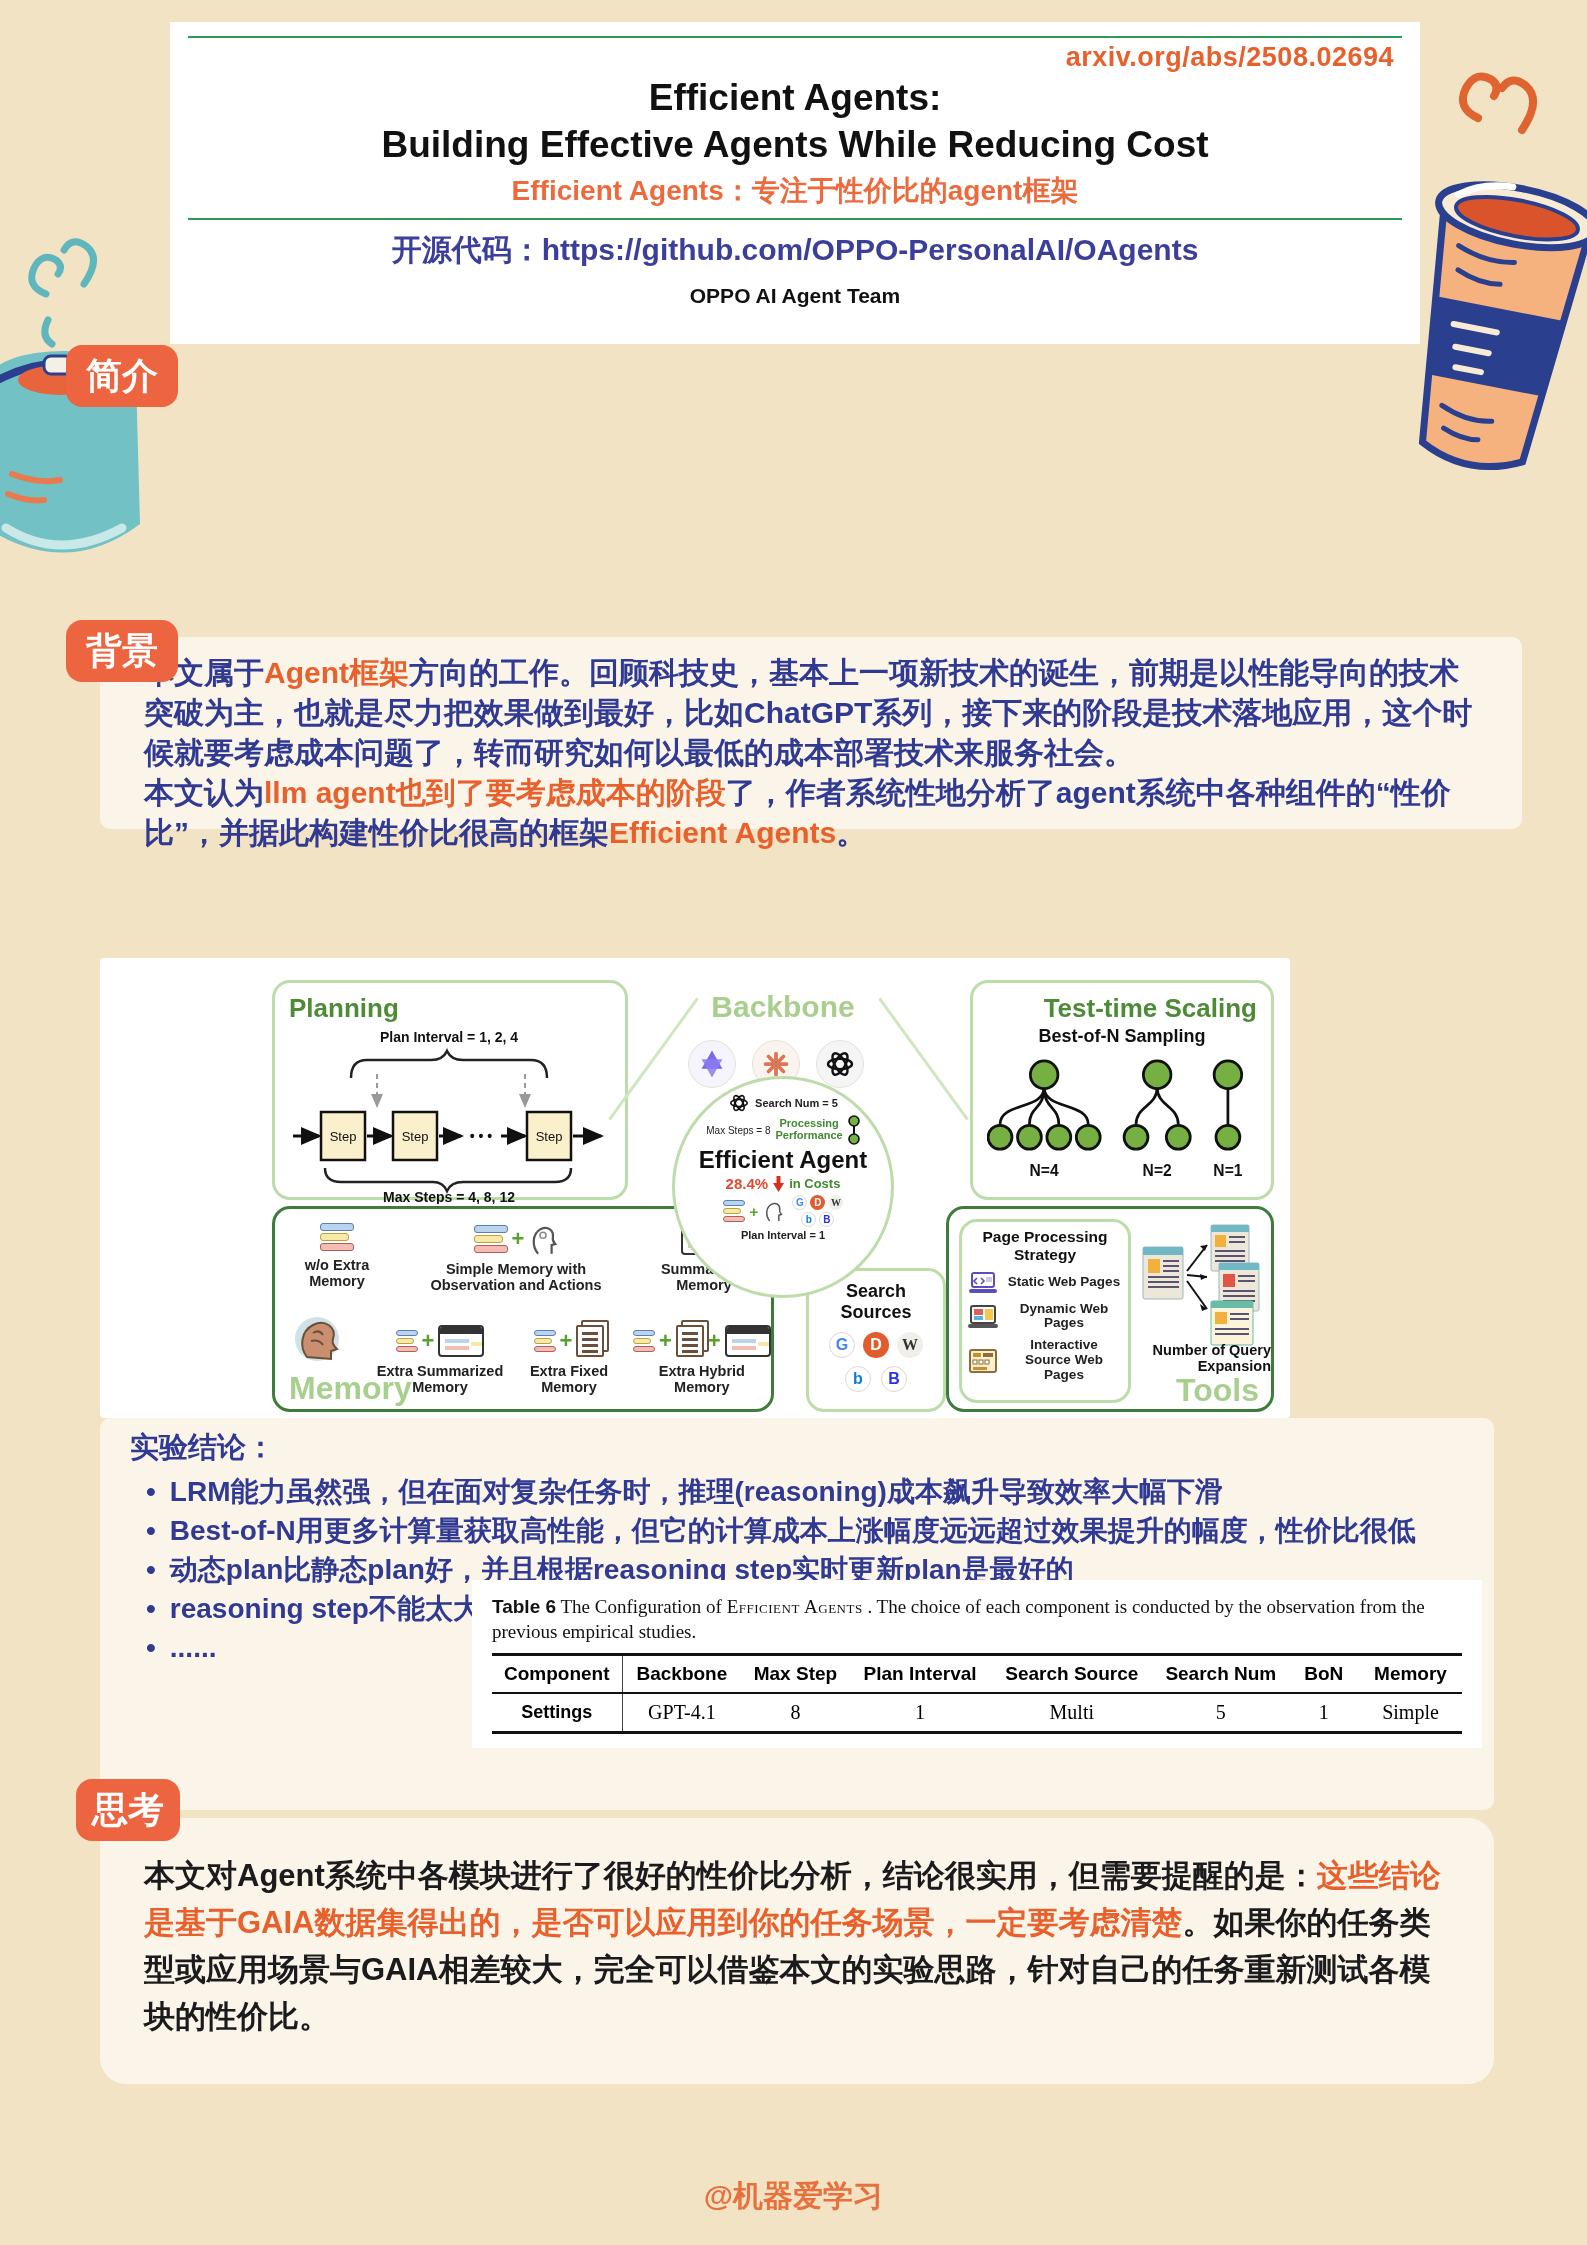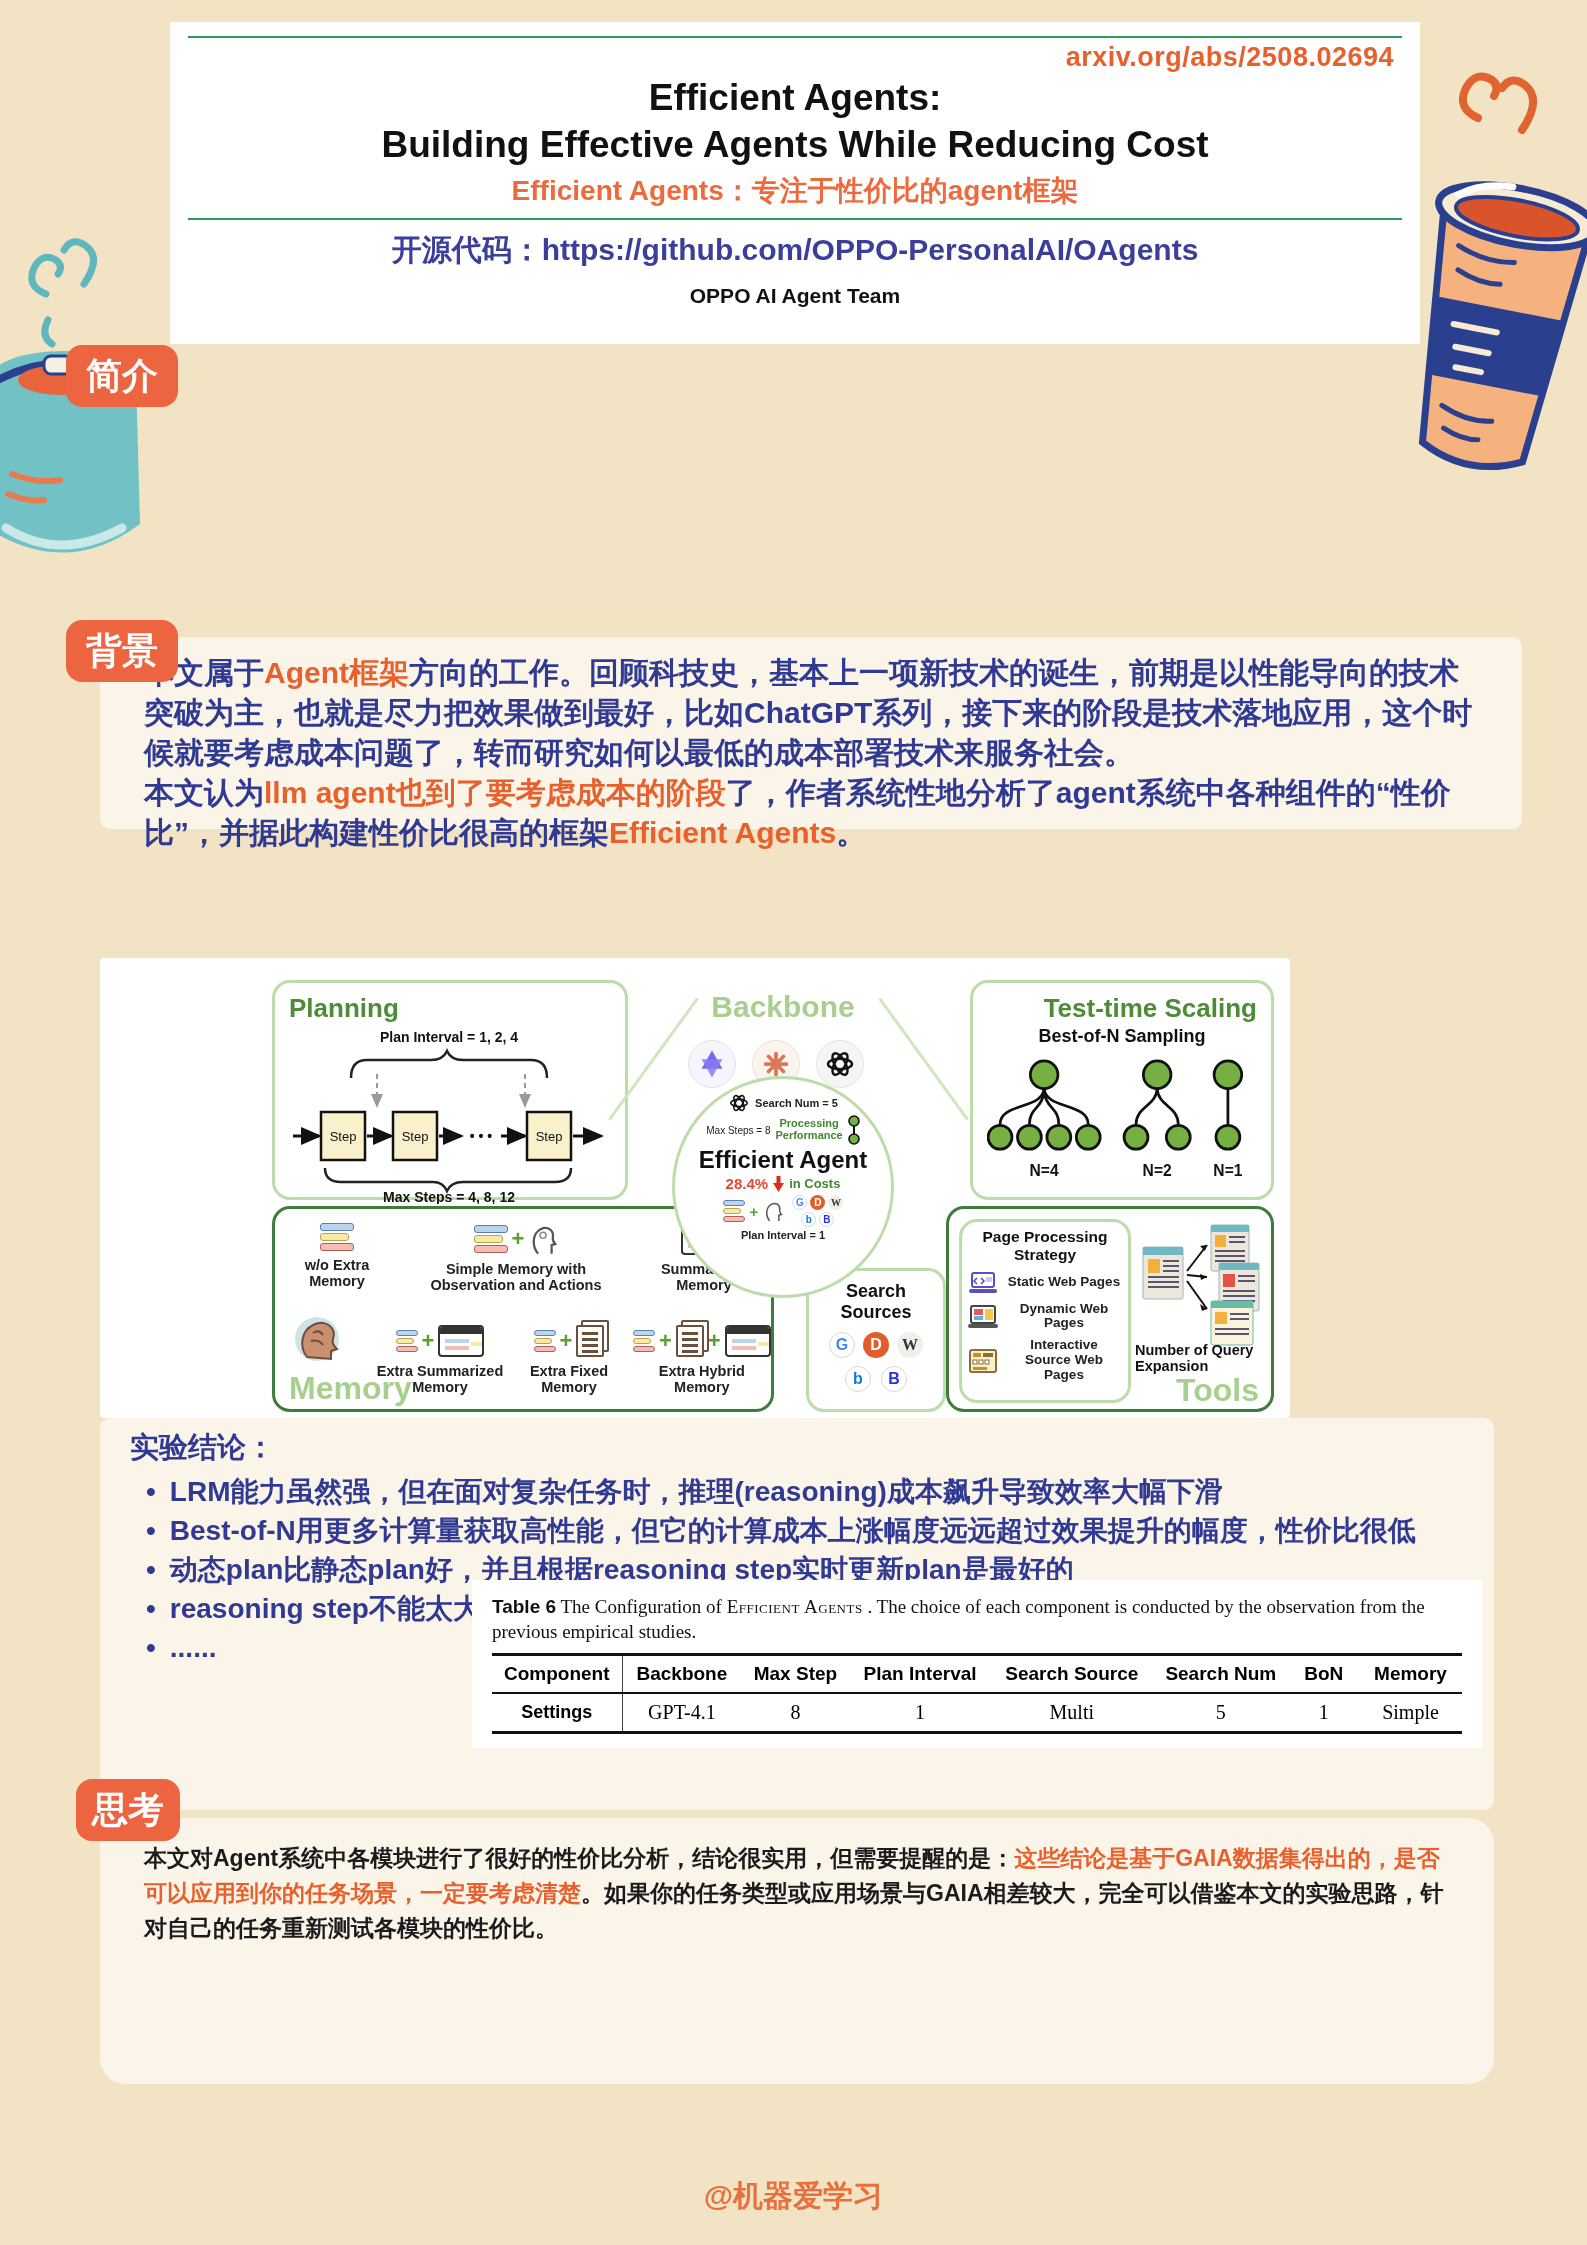--- a/index.html
+++ b/index.html
@@ -80,21 +80,21 @@
   .tcap{font-family:"Liberation Serif",serif;font-size:19px;line-height:25px;color:#111}
   .tcap b{font-family:"Liberation Sans",sans-serif;font-weight:800}
   .smallcaps{font-variant:small-caps;letter-spacing:.5px}
   table.t6{width:100%;border-collapse:collapse;margin-top:9px;border-top:3px solid #111;border-bottom:3px solid #111}
   table.t6 th{font-size:19px;font-weight:800;padding:7px 4px;border-bottom:2px solid #111;text-align:center}
   table.t6 td{font-family:"Liberation Serif",serif;font-size:20px;padding:7px 4px;text-align:center}
   table.t6 .vline{border-right:1.5px solid #444}
   table.t6 td.lbl{font-family:"Liberation Sans",sans-serif;font-weight:800;font-size:18px}
   .memnote{position:absolute;left:0;right:0;bottom:12px;text-align:center;font-size:26px;font-weight:600;color:#3A3F9D}
 
-  .thoughts-text{padding:23px 44px;font-size:23px;line-height:1.52;color:#1B1B1D;font-weight:600}
+  .thoughts-text{padding:34px 44px;font-size:31px;line-height:1.52;color:#1B1B1D;font-weight:600}
   .footer{position:absolute;left:0;right:0;top:2176px;text-align:center;font-size:30px;font-weight:700;color:#E8703C;z-index:3}
   svg text{font-family:"Liberation Sans","DejaVu Sans",sans-serif}
 </style>
 </head>
 <body>
 
 <div class="page">
 
   <svg class="abs" style="left:-12px;top:228px;z-index:1" width="175" height="400" viewBox="0 0 175 400">
     <g fill="none" stroke="#5FB7BD" stroke-width="7" stroke-linecap="round">
@@ -424,21 +424,21 @@
             <rect x="82" y="53" width="12" height="13" fill="#E0544A"></rect>
             <path d="M97,55 h17 M97,60 h17 M82,70 h32 M82,75 h32 M82,80 h32" stroke="#5B5470" stroke-width="2"></path>
           </g>
         <g>
             <rect x="70" y="80" width="42" height="44" rx="2" fill="#FBF3DC" stroke="#68BBA4"></rect>
             <rect x="70" y="80" width="42" height="7" fill="#68BBA4"></rect>
             <rect x="74" y="91" width="12" height="12" fill="#F2B03C"></rect>
             <path d="M89,93 h19 M89,98 h19 M74,108 h34 M74,113 h34" stroke="#5B5470" stroke-width="2"></path>
           </g>
       </svg>
-      <div class="abs" style="left:186px;bottom:34px;width:136px;text-align:left;font-size:14.5px;font-weight:700;color:#111;line-height:1.15">Number of Query Expansion</div>
+      <div class="abs" style="left:186px;bottom:34px;width:136px;text-align:right;font-size:14.5px;font-weight:700;color:#111;line-height:1.15">Number of Query Expansion</div>
       <div class="abs ftitle-light" style="right:12px;bottom:0px;font-size:32px">Tools</div>
     </div>
 
     <div class="center-circle">
       <div class="ccrow">
         <svg width="22" height="22" viewBox="0 0 40 40">
             <g fill="none" stroke="#111" stroke-width="3">
               <ellipse cx="20" cy="20" rx="15" ry="6.5"></ellipse>
               <ellipse cx="20" cy="20" rx="15" ry="6.5" transform="rotate(60 20 20)"></ellipse>
               <ellipse cx="20" cy="20" rx="15" ry="6.5" transform="rotate(120 20 20)"></ellipse>

